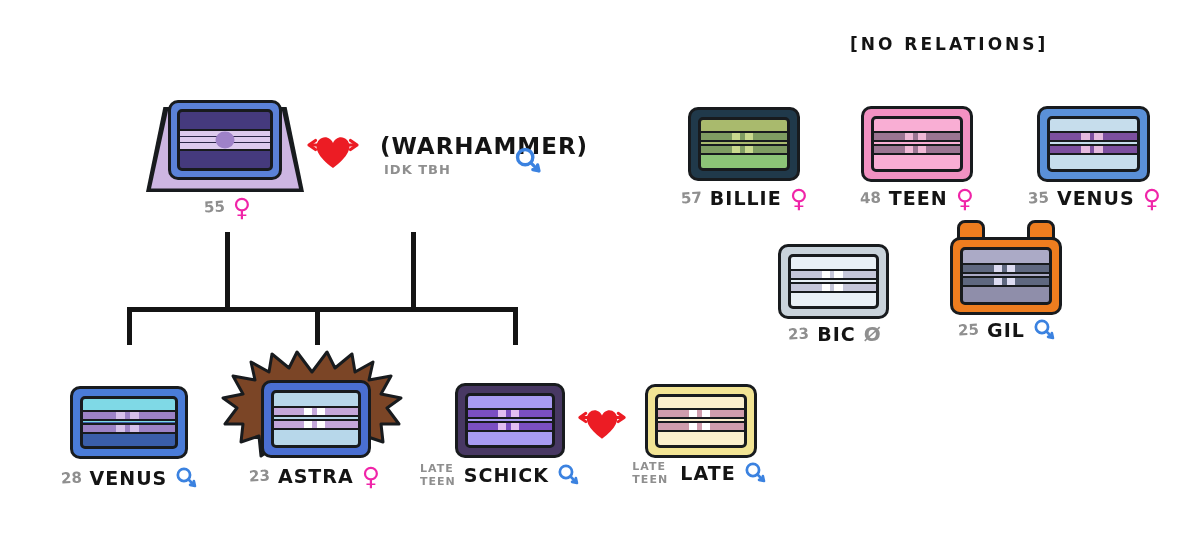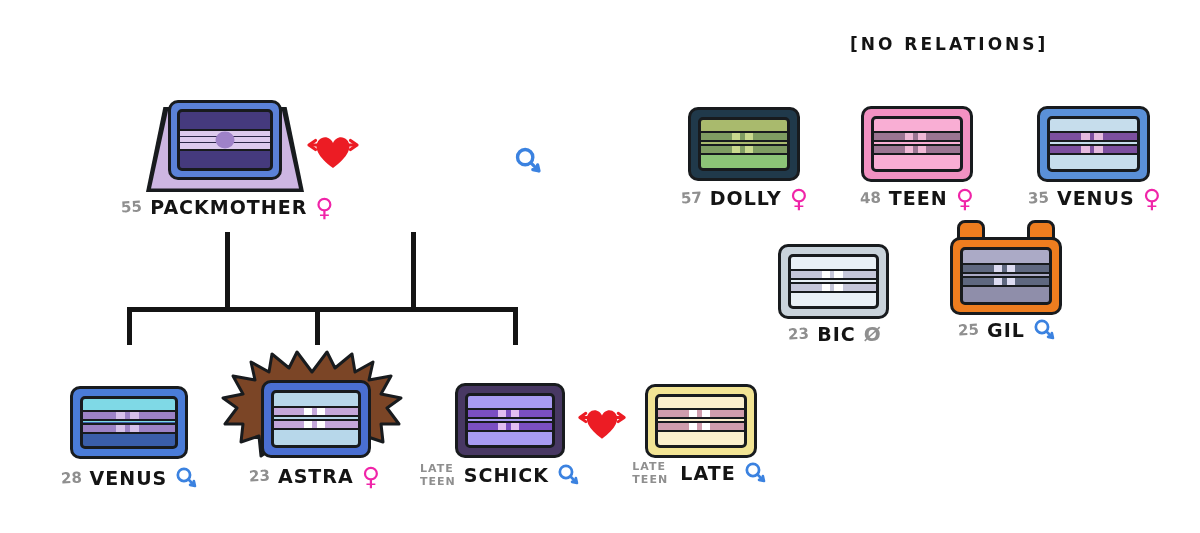--- a/index.html
+++ b/index.html
@@ -79,35 +79,38 @@
         <div class="pm-trap-in"></div>
       </div>
     <div class="portrait pm">
       <div class="screen">
           <div class="pm-band"></div>
         </div>
     </div>
   </div>
   <div class="label" style="left:133px;top:193px;width:190px;">
     <span class="age">55</span>
-    <span class="name">PACKMOTHER</span>
     <span class="fem">♀</span>
   </div>
 
   <div class="heart" style="left:306px;top:130px;">
     <svg width="54" height="42" viewBox="0 0 54 42">
       <g stroke="var(--heart)" stroke-width="3.2" stroke-linecap="round" stroke-linejoin="round" fill="none">
         <line x1="4" y1="15" x2="50" y2="15"></line>
         <path d="M9.5 10.5 L3 15 L9.5 19.5"></path>
         <path d="M44.5 10.5 L51 15 L44.5 19.5"></path>
       </g>
       <path d="M27 38 C12 27 7 17 13 10 C18 4.6 25 7.6 27 13 C29 7.6 36 4.6 41 10 C47 17 42 27 27 38 Z" fill="var(--heart)"></path>
     </svg>
   </div>
 
+  <div class="wh-block">
+    <div class="wh-name">(WARHAMMER)</div>
+    <div class="wh-note">IDK TBH</div>
+  </div>
   <span class="sym wh-male">
     <svg width="30" height="30" viewBox="0 0 22 22">
       <circle cx="8.2" cy="8.2" r="5.6" fill="none" stroke="var(--male)" stroke-width="2.5"></circle>
       <path d="M12.4 12.4 L18.3 18.3 M18.3 18.3 L13.8 17.3 M18.3 18.3 L17.3 13.8" fill="none" stroke="var(--male)" stroke-width="2.4" stroke-linecap="round"></path>
     </svg>
   </span>
 
   <div class="tline" style="left:225px;top:232px;width:5px;height:78px;"></div>
   <div class="tline" style="left:411px;top:232px;width:5px;height:78px;"></div>
   <div class="tline" style="left:127px;top:307px;width:391px;height:5px;"></div>
@@ -205,21 +208,21 @@
   <div class="portrait" style="left: 688px; top: 107px; width: 112px; height: 74px; --frame: #20394a; --face: #a9ba6d; --face2: #8cc477; --stripe: #7f9d62; --hl: #c9da8e;">
     <div class="screen">
         <div class="stripes">
           <div class="stripe"></div>
           <div class="stripe"></div>
         </div>
       </div>
   </div>
   <div class="label" style="left:680px;top:184px;width:130px;">
     <span class="age">57</span>
-    <span class="name">DOLLY</span>
+    <span class="name">BILLIE</span>
     <span class="fem">♀</span>
   </div>
 
   <div class="portrait" style="left: 861px; top: 106px; width: 112px; height: 76px; --frame: #f291c2; --face: #f9aed4; --stripe: #9b7592; --hl: #f0b9d6;">
     <div class="screen">
         <div class="stripes">
           <div class="stripe"></div>
           <div class="stripe"></div>
         </div>
       </div>

